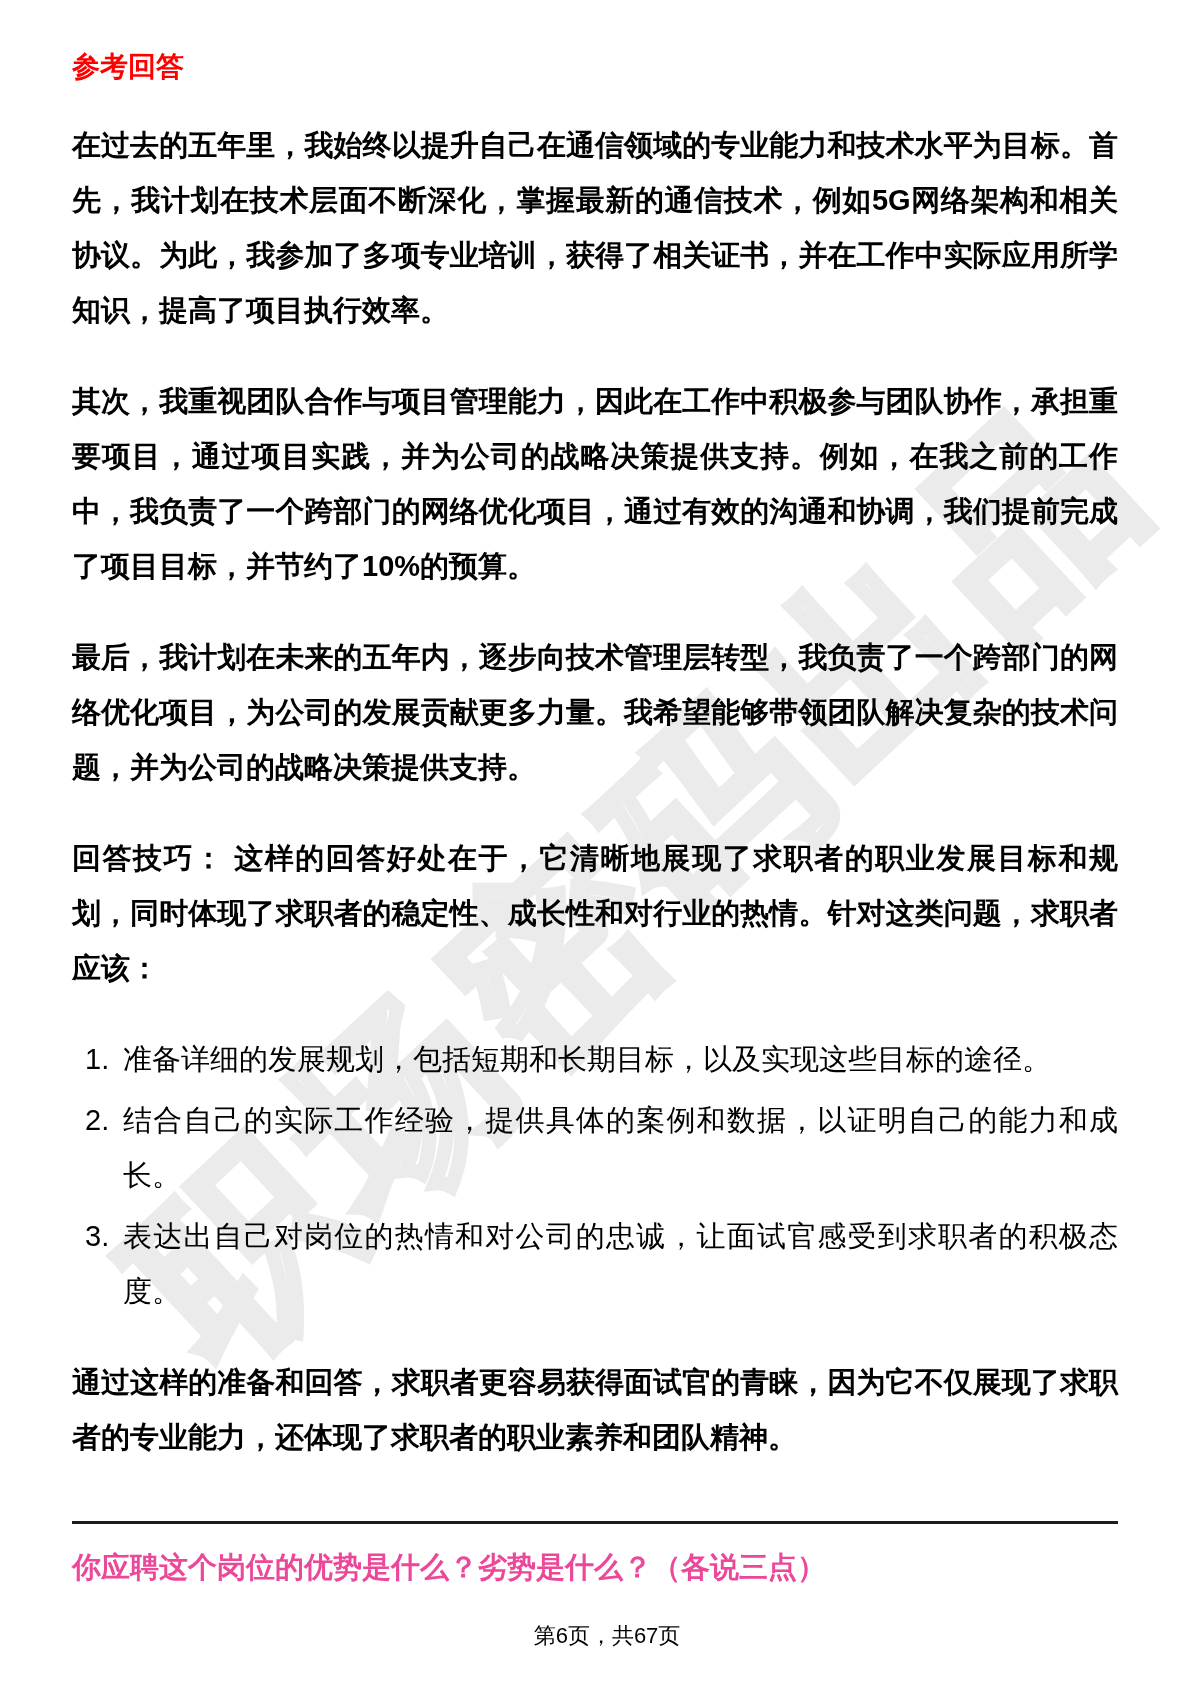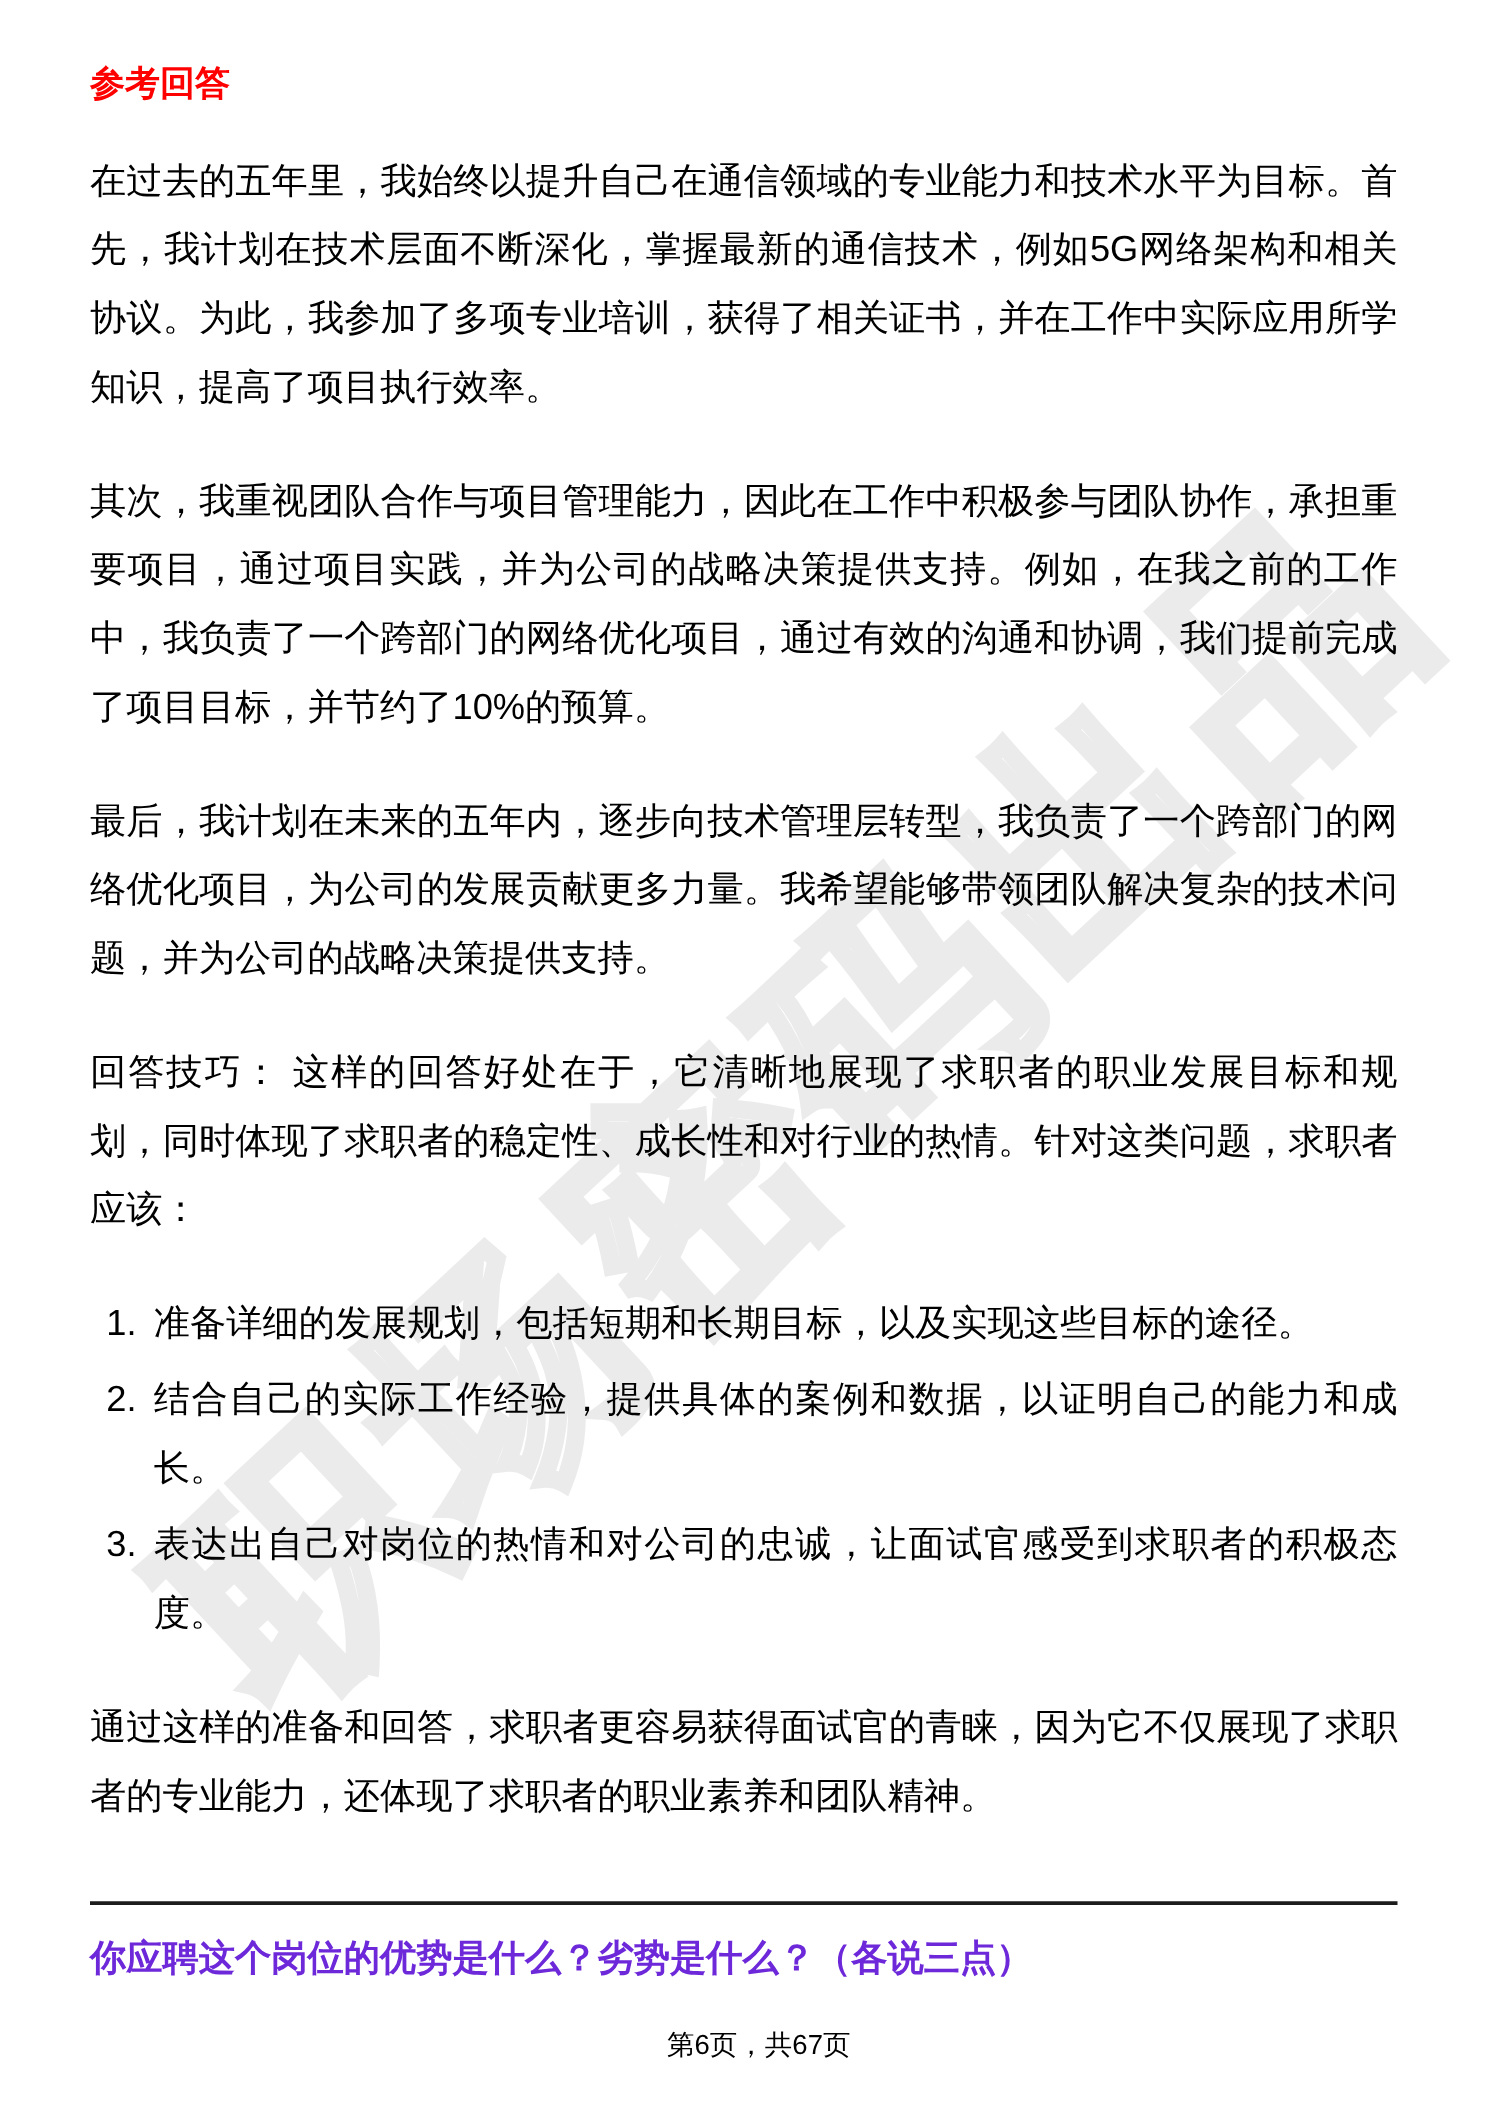--- a/index.html
+++ b/index.html
@@ -34,21 +34,21 @@
     margin:50px 0 0 0;
     font-size:28px;
     line-height:34px;
     font-weight:700;
     color:#ff0000;
   }
   p.body{
     margin:36px 0 0 0;
     font-size:29px;
     line-height:55px;
-    font-weight:400;
+    font-weight:700;
     text-align:justify;
     text-justify:inter-ideograph;
   }
   p.body.first{margin-top:34px;}
   ol.tips{
     margin:36px 0 0 0;
     padding:0;
     list-style:none;
   }
   ol.tips li{
@@ -70,21 +70,21 @@
     border:none;
     height:3px;
     background:#1c1c1c;
     margin:56px 0 0 0;
   }
   .question{
     margin:26px 0 0 0;
     font-size:29px;
     line-height:34px;
     font-weight:700;
-    color:#6d28d9;
+    color:#ec4899;
   }
   .footer{
     position:absolute;
     left:0;right:0;
     top:1622px;
     text-align:center;
     font-size:22px;
     line-height:28px;
     font-weight:400;
     color:#000000;

